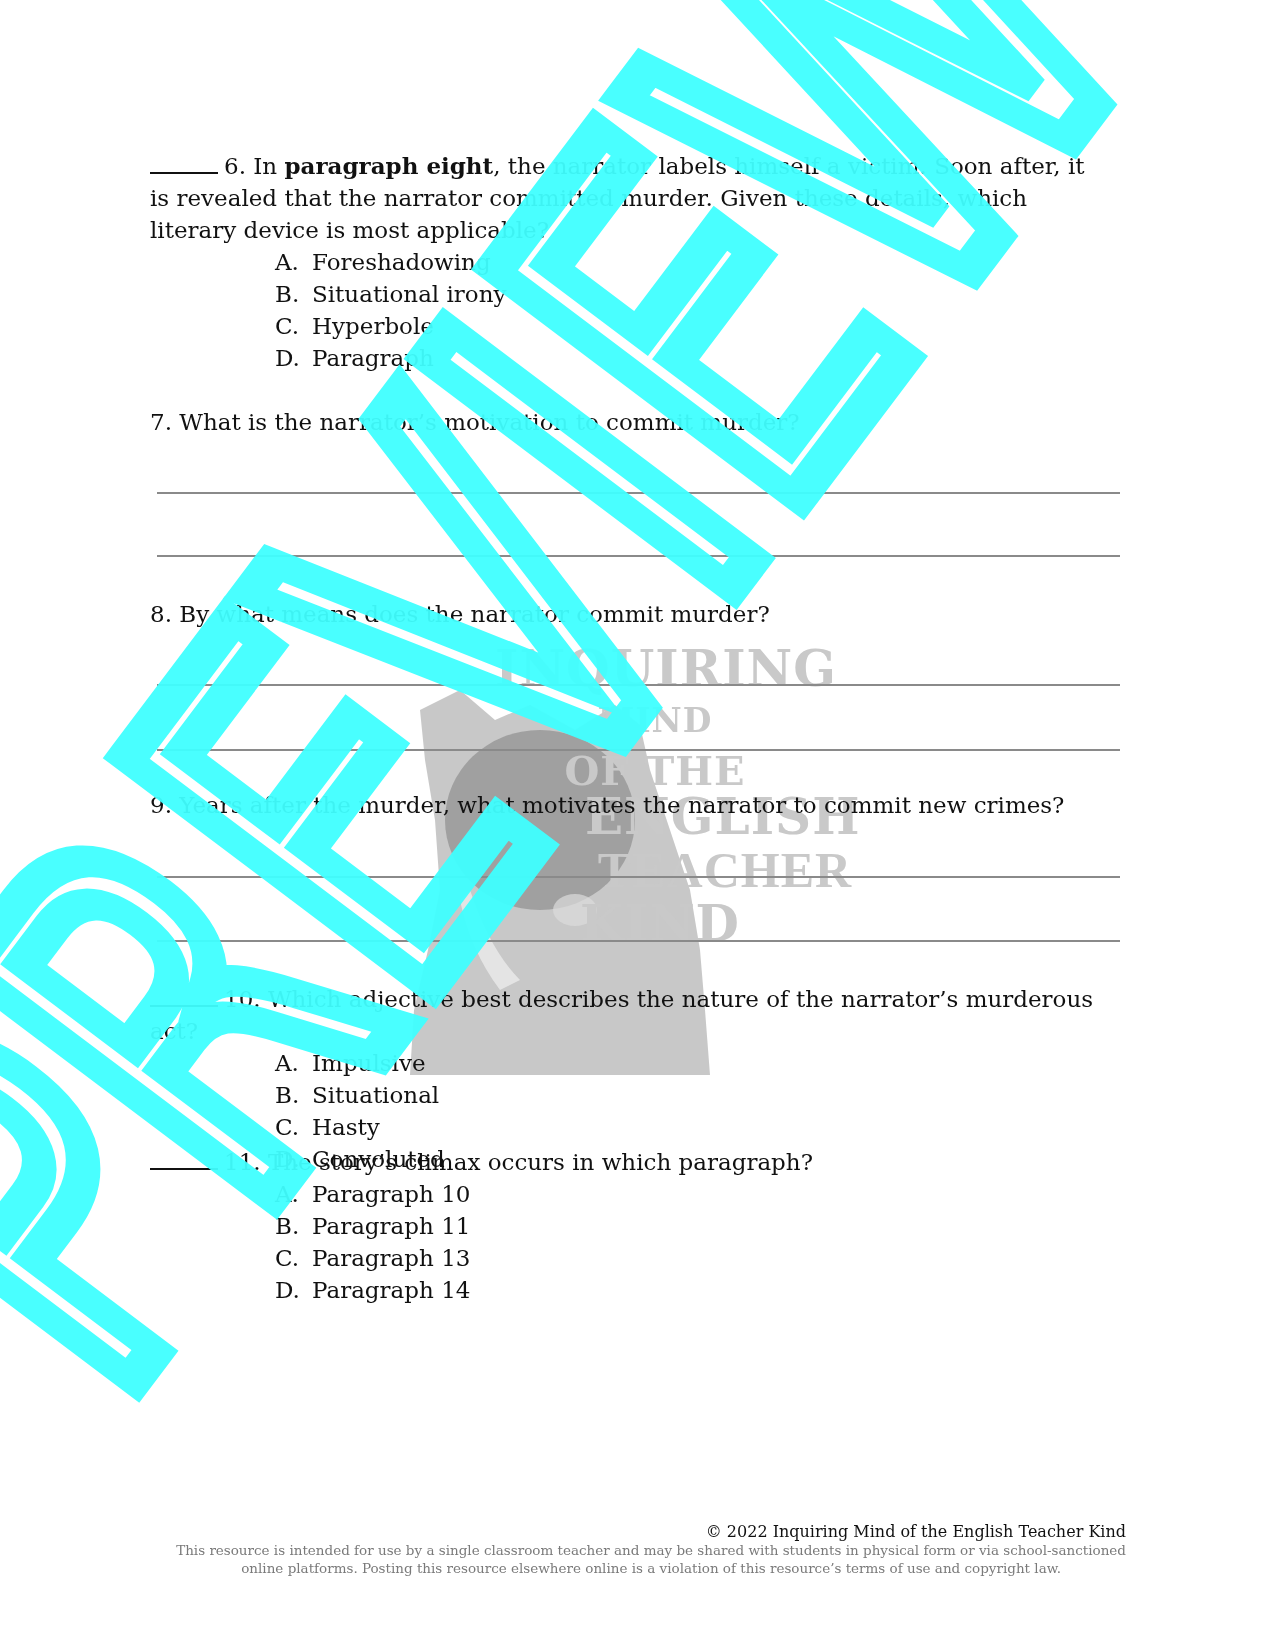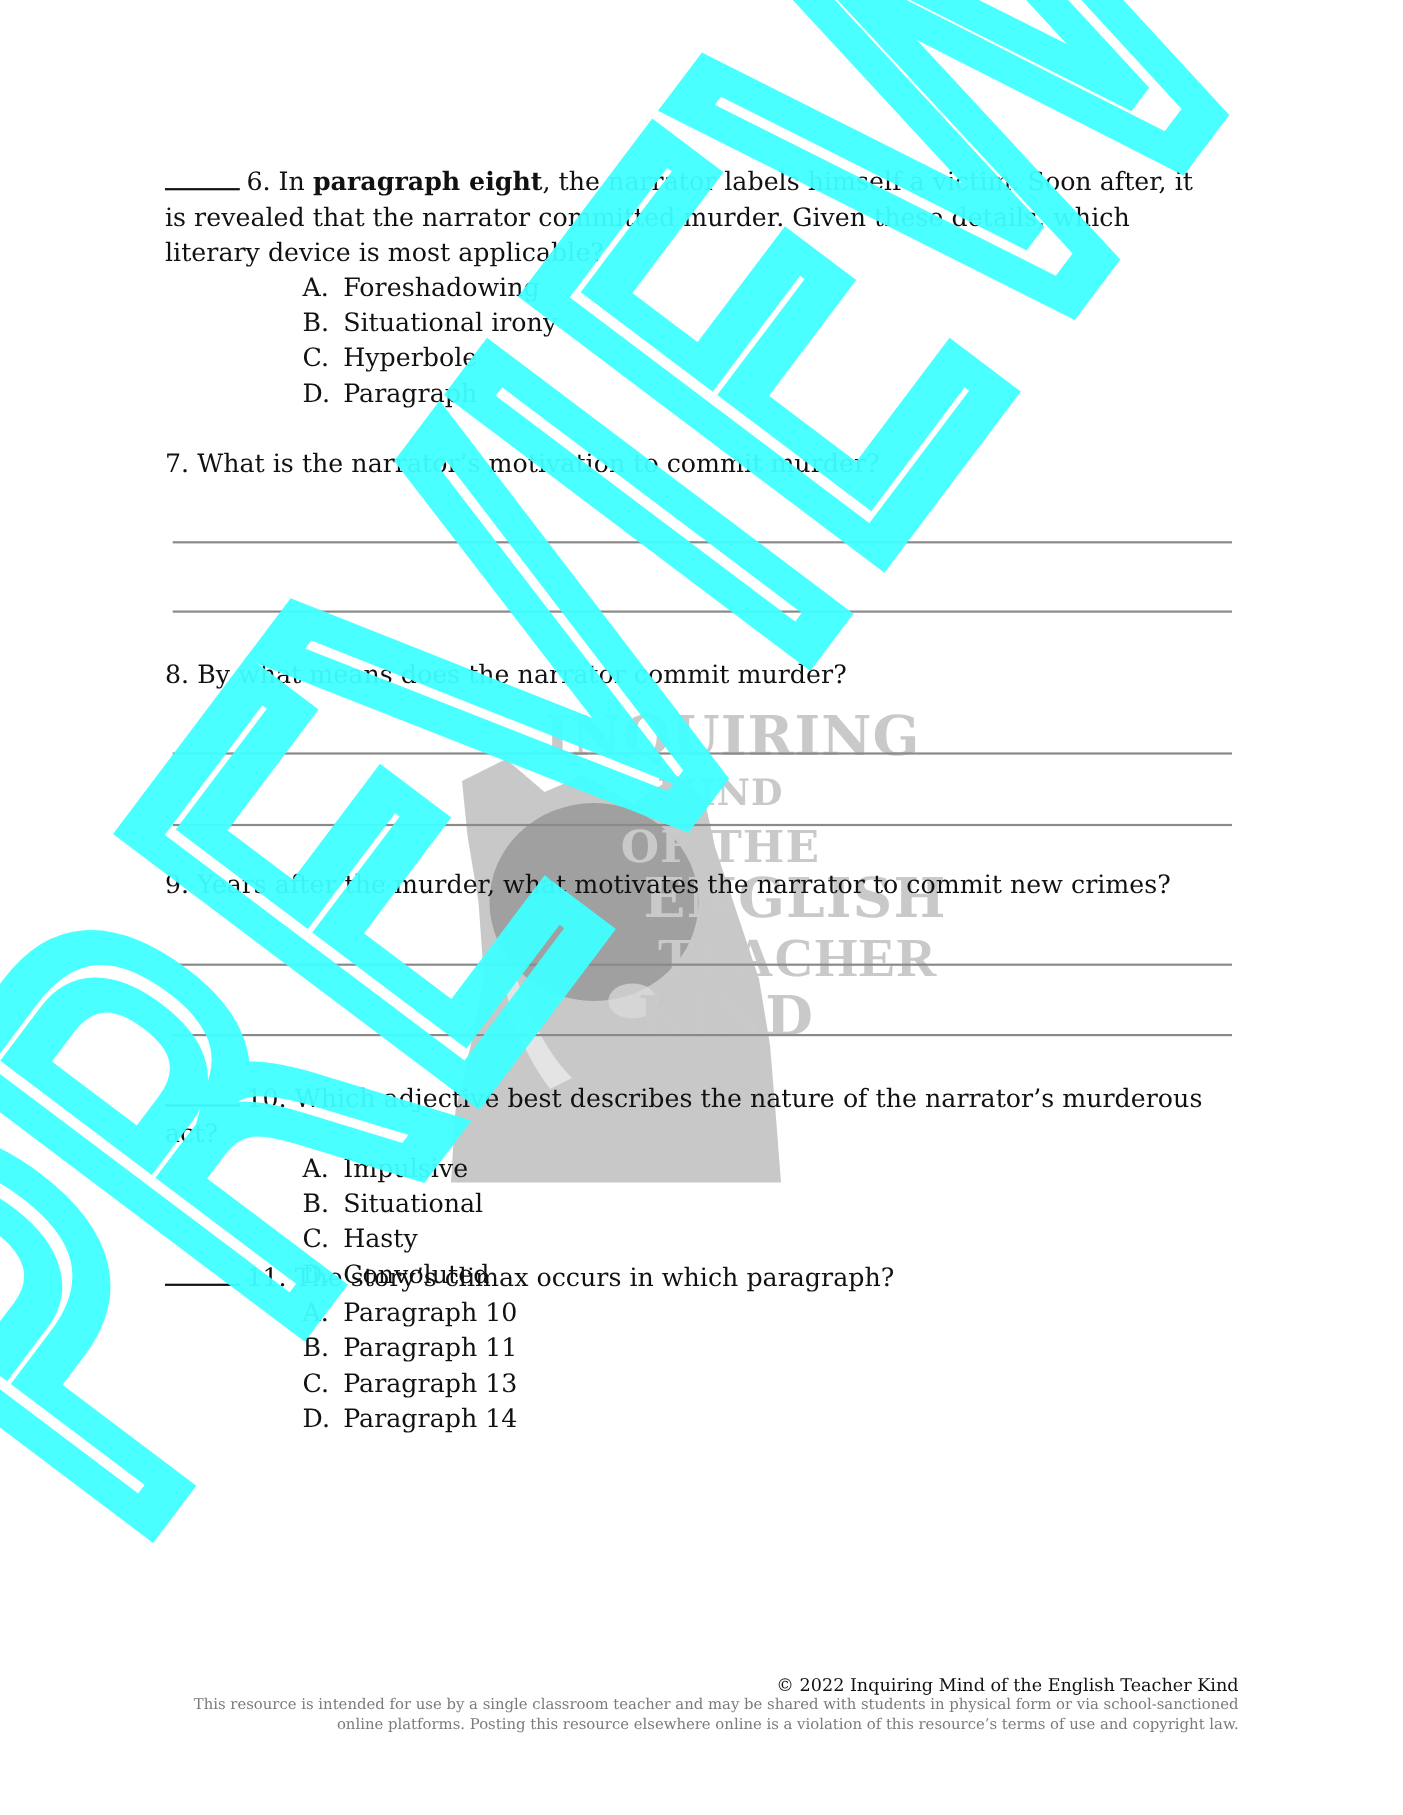--- a/index.html
+++ b/index.html
@@ -8,21 +8,21 @@
   .page { position:absolute; left:0; top:0; width:1275px; height:1650px; }
   .q { position:absolute; left:150px; width:960px; font-size:23px; line-height:32px; color:#111; }
   .blank { display:inline-block; width:68px; border-bottom:2px solid #111; margin-right:6px; height:20px; vertical-align:baseline; }
   .opts { list-style:none; margin:0; padding:0 0 0 113px; }
   .opts li { font-size:23px; line-height:32px;margin-left:12px; }
   .opts .letter { display:inline-block; width:37px; }
   .rule { position:absolute; left:157px; width:963px; height:0; border-top:2px solid #8a8a8a; }
   b { font-weight:bold;margin-top:17px; }
   .footer { position:absolute; right:149px; top:1513px; text-align:right; font-size:15px; line-height:18px;margin-top:10px; }
   .footer .copy { color:#111; font-size:16px; }
-  .footer .terms { color:#7a7a7a; font-size:13.5px; }
+  .footer .terms { color:#7a7a7a; font-size:13.5px;text-align:center; }
   .logo { position:absolute; left:400px; top:650px; width:480px; height:430px; pointer-events:none; }
   .logo-text { position:absolute; font-family:"DejaVu Serif",serif; font-weight:bold; color:#c9c9c9; text-align:center; letter-spacing:1px; }
   .watermark { position:absolute; left:0; top:0; width:1275px; height:1650px; pointer-events:none; }
 </style>
 </head>
 <body>
 
 <div class="page">
 
   <div class="logo">

